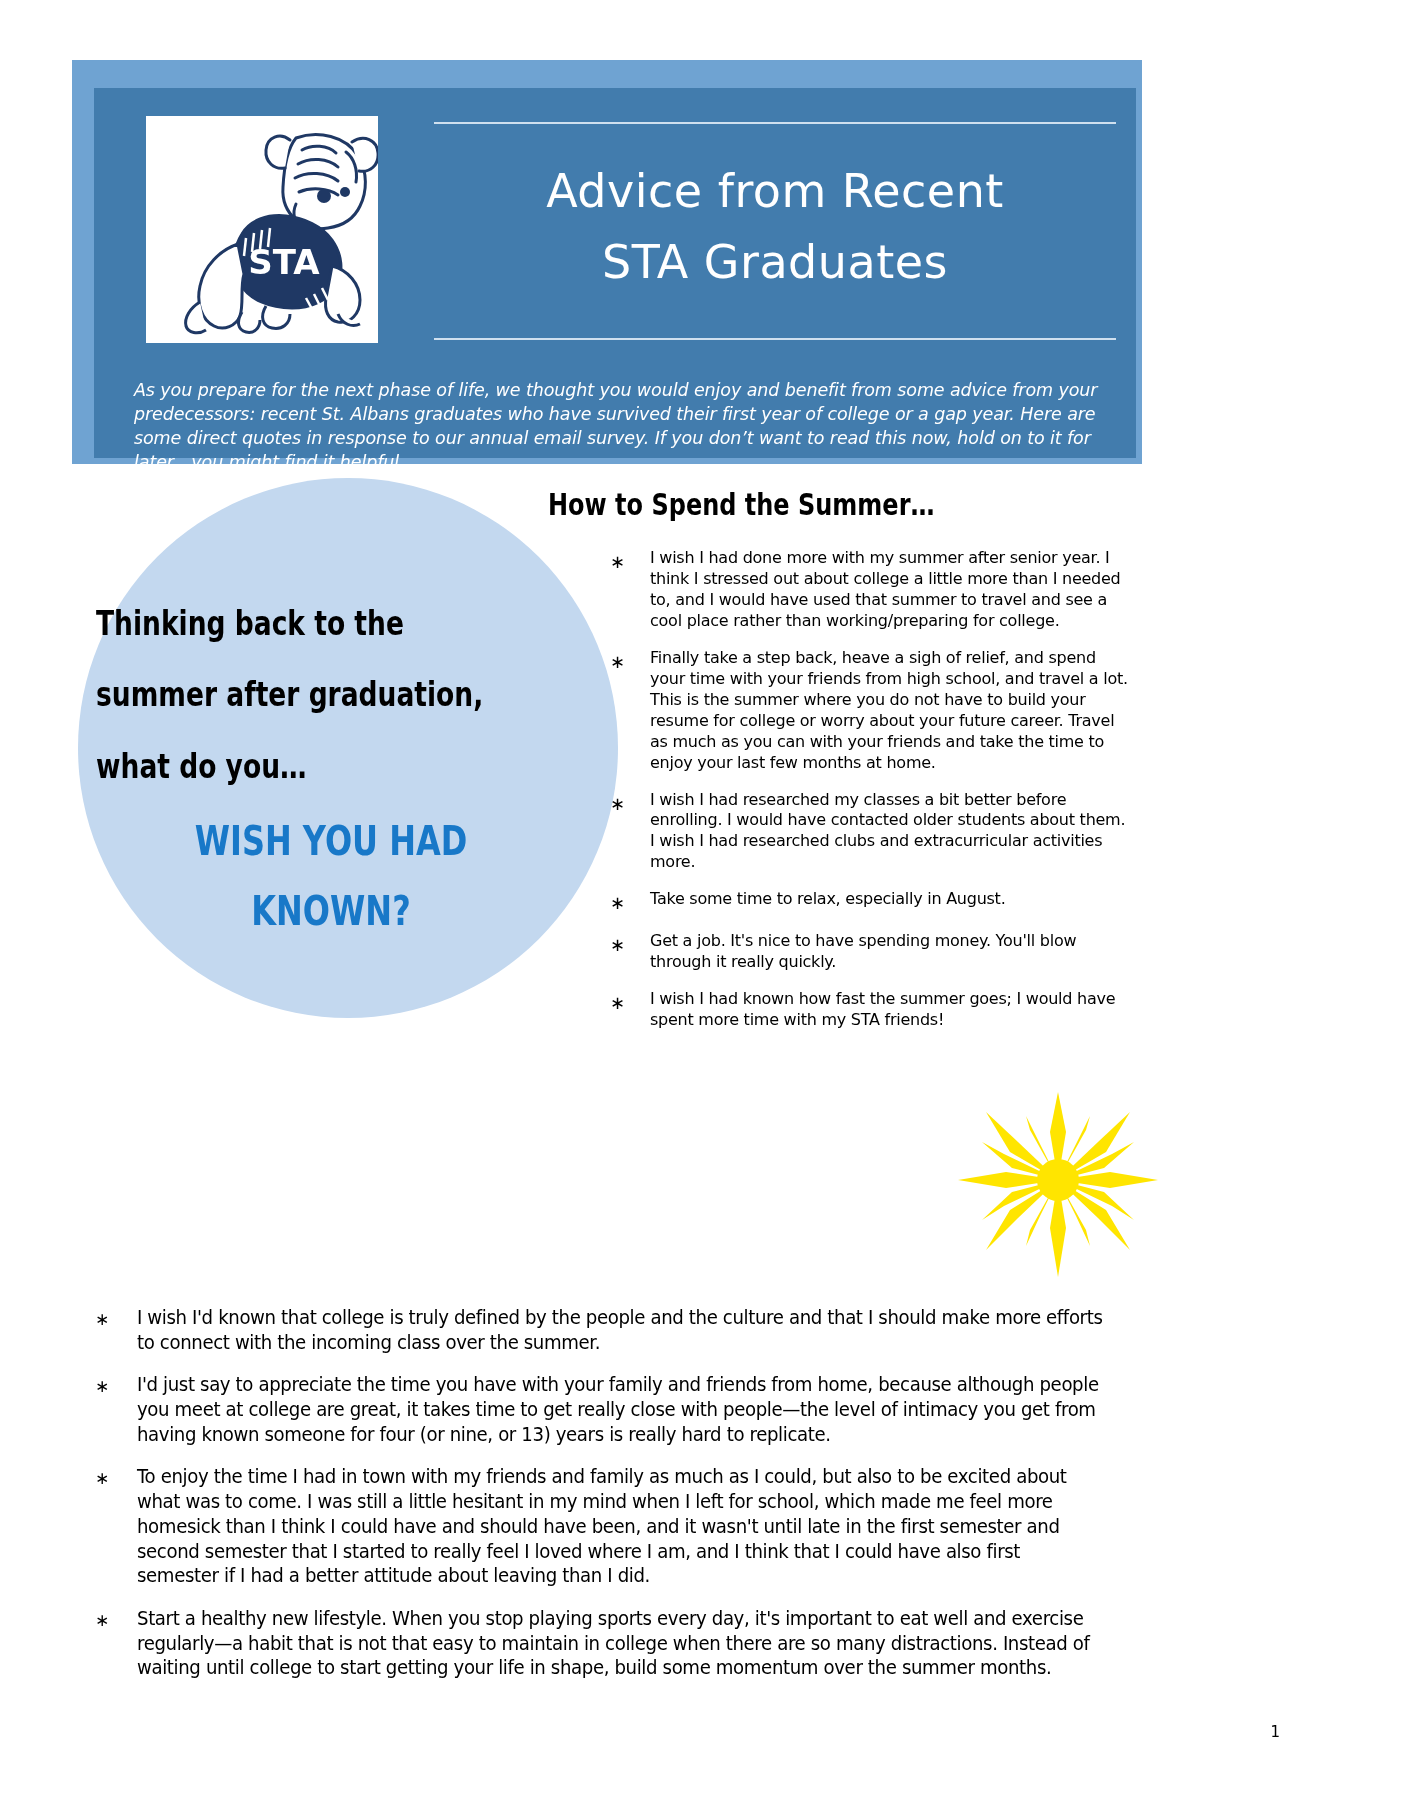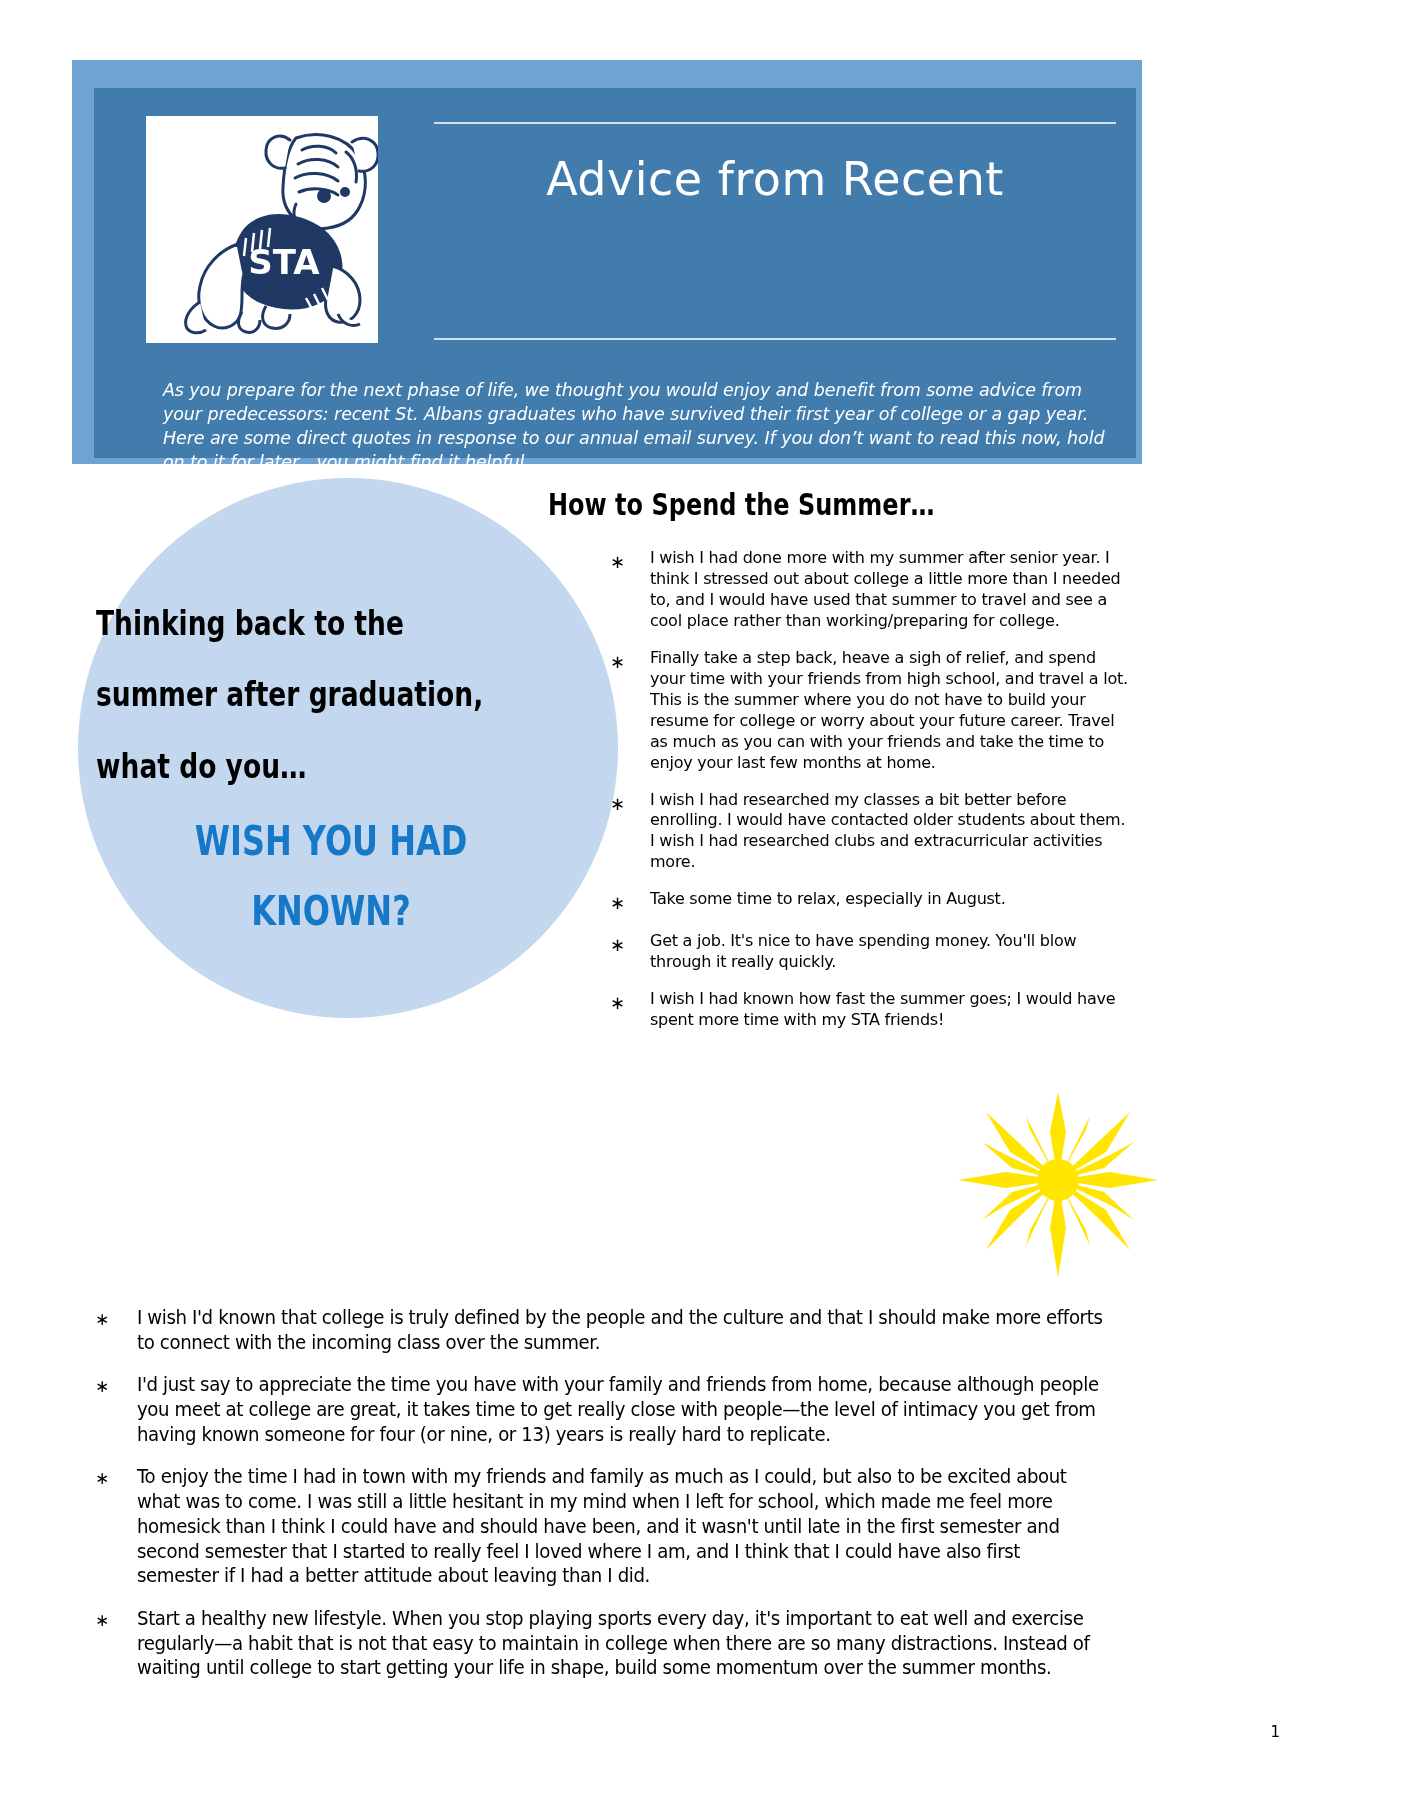--- a/index.html
+++ b/index.html
@@ -59,36 +59,35 @@
   .title-rule.top { margin-top: 10px; }
   .title-rule.bottom { position: absolute; bottom: 8px; left:0; right:0; }
   .doc-title {
     color: #ffffff;
     font-family: "DejaVu Sans", sans-serif;
     font-size: 46px;
     line-height: 1.55;
     text-align: center;
     font-weight: 400;
     letter-spacing: 0.5px;
-    padding-top: 20px;
+    padding-top: 32px;
   }
   .doc-title .line { display: block; }
 
   .intro-para {
     position: absolute;
     left: 40px;
     top: 272px;
     right: 26px;
     color: #ffffff;
     font-family: "DejaVu Sans", sans-serif;
     font-style: italic;
     font-size: 17.5px;
     line-height: 1.38;
     letter-spacing: -0.1px;
-    margin-left: 29px;
   }
 
   
   .circle {
     position: absolute;
     left: 78px;
     top: 478px;
     width: 540px;
     height: 540px;
     border-radius: 50%;
@@ -269,20 +268,21 @@
             <path d="M168 178 L174 190"></path>
           <path d="M160 182 L166 193"></path>
         </g>
       </svg>
     </div>
 
     <div class="title-wrap">
       <div class="title-rule top"></div>
       <div class="doc-title">
         <span class="line">Advice from Recent</span>
+        <span class="line">STA Graduates</span>
       </div>
       <div class="title-rule bottom"></div>
     </div>
 
     <p class="intro-para">As you prepare for the next phase of life, we thought you would enjoy and benefit from some advice from your predecessors: recent St. Albans graduates who have survived their first year of college or a gap year. Here are some direct quotes in response to our annual email survey. If you don’t want to read this now, hold on to it for later…you might find it helpful.</p>
   </div>
 </div>
 
 <div class="circle"></div>
 <div class="circle-text">

